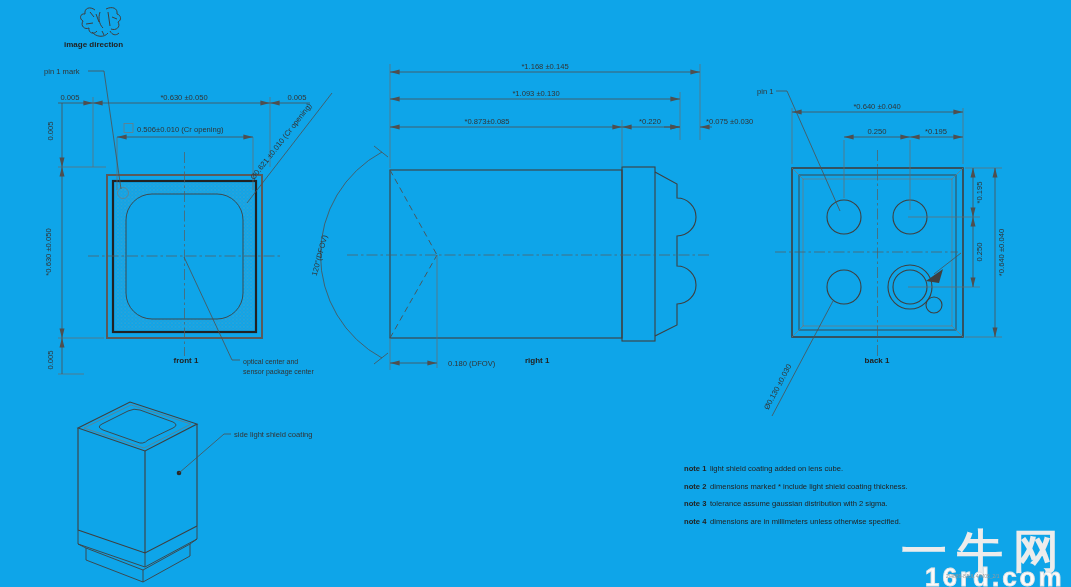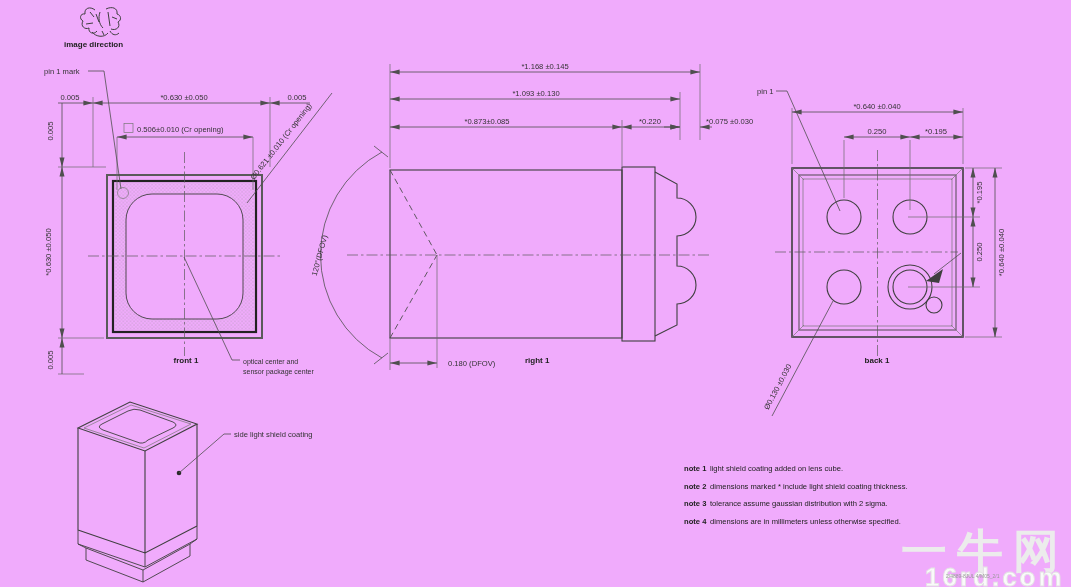--- a/index.html
+++ b/index.html
@@ -1,16 +1,16 @@
 <!DOCTYPE html>
 <html><head>
 <meta charset="utf-8">
 <style>
   html,body{margin:0;padding:0;background:#fff;}
-  .stage{position:relative;width:1071px;height:587px;background:#f0abfc;overflow:hidden;
+  .stage{position:relative;width:1071px;height:587px;background:#0ea5e9;overflow:hidden;
          font-family:"Liberation Sans",sans-serif;}
   svg{position:absolute;left:0;top:0;}
   .t  {font-family:"Liberation Sans",sans-serif;font-size:7.6px;fill:#333;}
   .tb {font-family:"Liberation Sans",sans-serif;font-size:8px;font-weight:bold;fill:#222;}
   .ts {font-family:"Liberation Sans",sans-serif;font-size:7px;fill:#333;}
   .note-lab{font-family:"Liberation Sans",sans-serif;font-size:7.6px;font-weight:bold;fill:#222;}
   .note-txt{font-family:"Liberation Sans",sans-serif;font-size:7.6px;fill:#222;}
   .dim {stroke:#4f4f4f;stroke-width:0.8;fill:none;}
   .ext {stroke:#6b6b6b;stroke-width:0.7;fill:none;}
   .geo {stroke:#3f3f3f;stroke-width:1.1;fill:none;}

